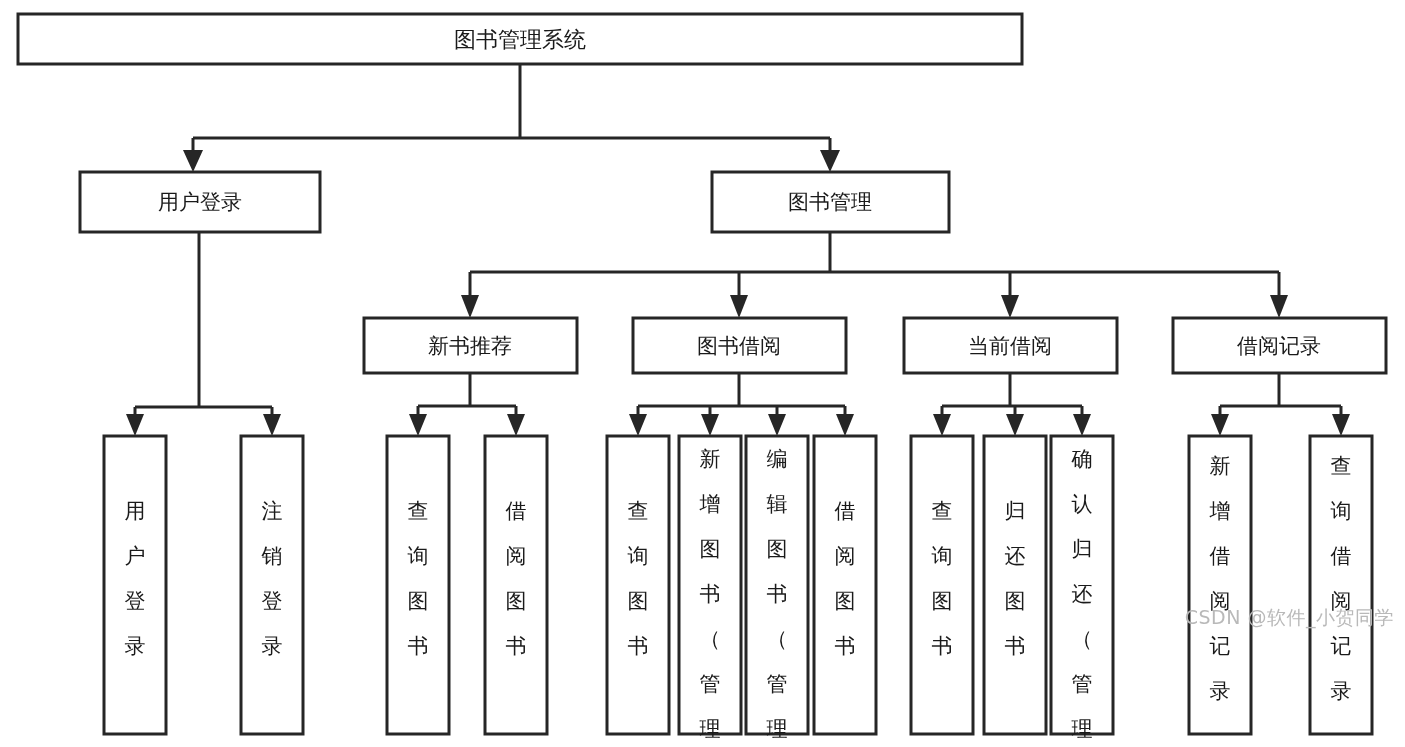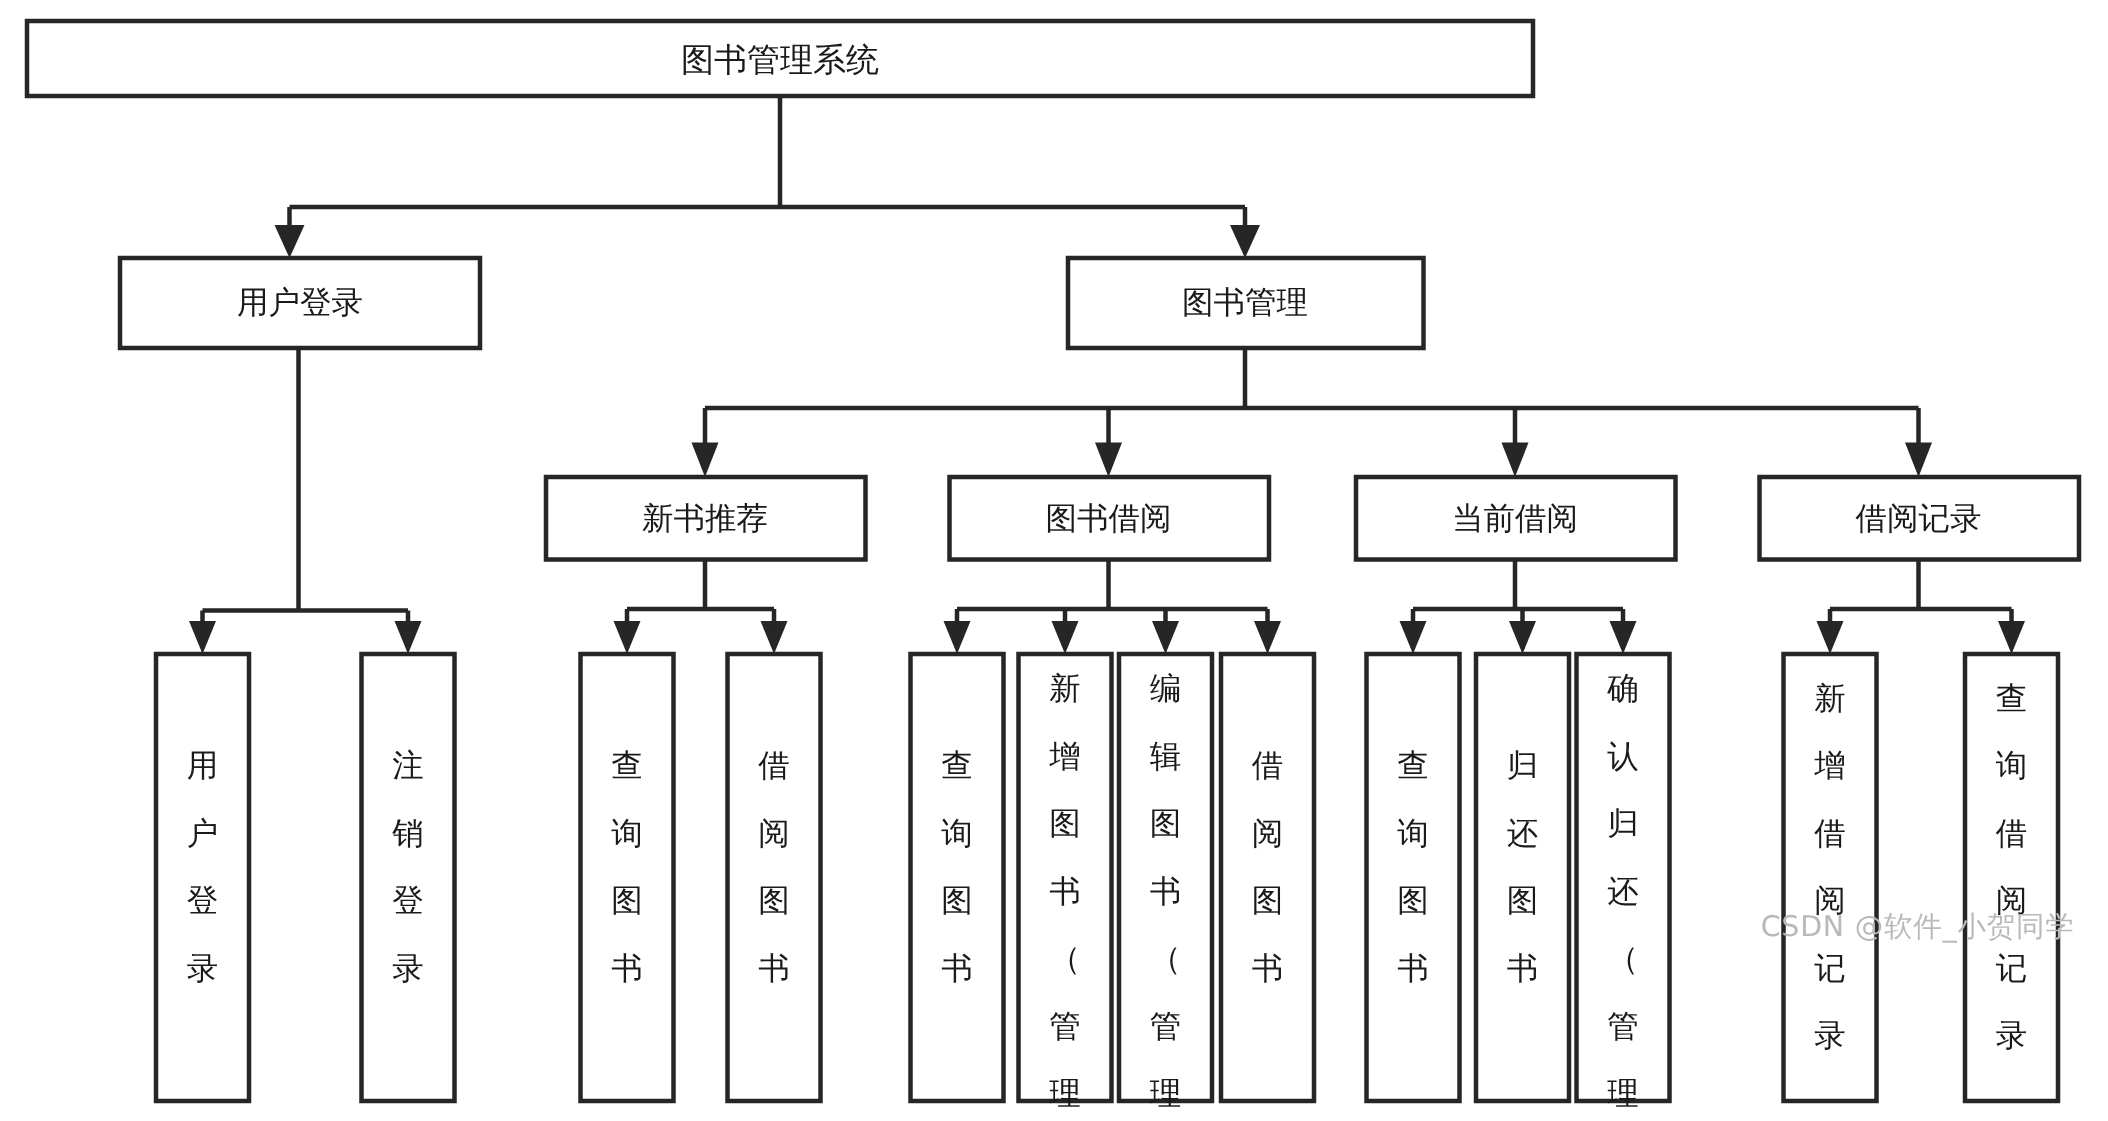--- a/index.html
+++ b/index.html
@@ -57,21 +57,21 @@
     stroke-width: 3;
     fill: none;
     stroke-linecap: butt;
   }
   .arrow-head {
     fill: #262626;
     stroke: none;
   }
   .watermark {
     position: absolute;
-    right: 22px;
+    right: 11px;
     bottom: 4px;
     font-family: "DejaVu Sans", "Liberation Sans", sans-serif;
     font-size: 19px;
     color: #b9b9b9;
     white-space: nowrap;
     letter-spacing: 0.5px;
     pointer-events: none;
   }
 </style>
 </head>

